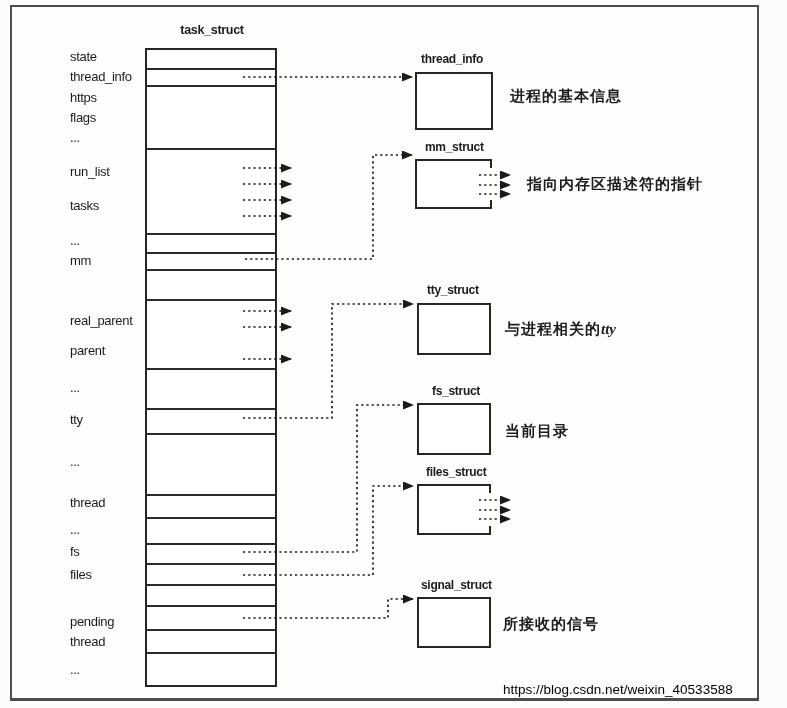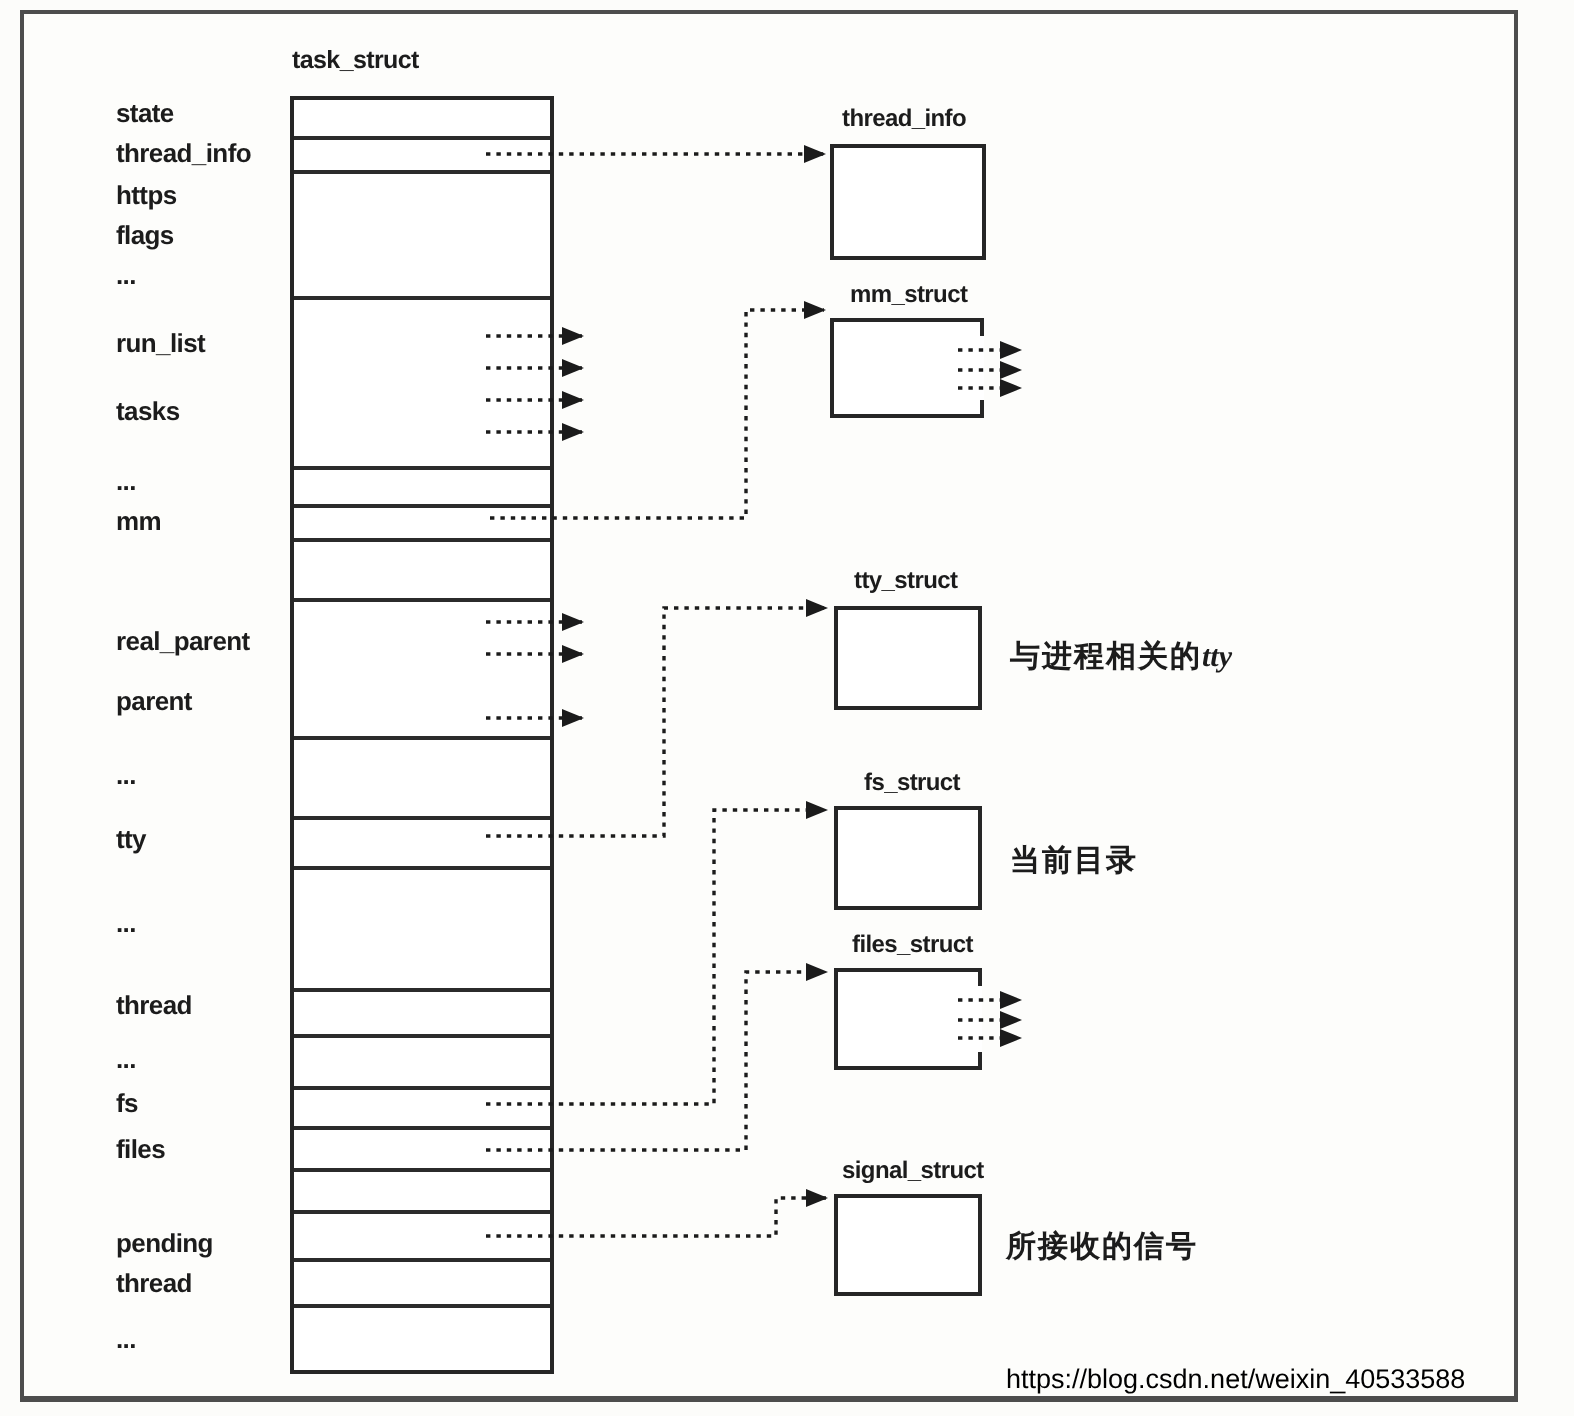--- a/index.html
+++ b/index.html
@@ -7,31 +7,31 @@
     position:relative;width:787px;height:708px;
     background:#fcfcfa;overflow:hidden;
     font-family:"Liberation Sans",sans-serif;
     color:#1c1c1c;
   }
   .frame{
     position:absolute;left:10px;top:5px;width:745px;height:691px;
     border:2px solid #4d4d4d;border-bottom-width:3px;background:#fdfdfb;
   }
   .ts-title{
-    position:absolute;left:146px;top:23px;width:132px;text-align:left;
+    position:absolute;left:146px;top:23px;width:132px;text-align:center;
     font-size:12.5px;font-weight:bold;letter-spacing:-0.3px;
   }
   .ts-box{
     position:absolute;left:145px;top:48px;width:132px;height:639px;
     border:2px solid #262626;box-sizing:border-box;background:#ffffff;
   }
   .rowline{position:absolute;left:0;right:0;height:2px;background:#2b2b2b;}
   .flabel{
-    position:absolute;left:58px;height:16px;line-height:16px;
-    font-size:13px;font-weight:bold;letter-spacing:-0.3px;white-space:nowrap;
+    position:absolute;left:70px;height:16px;line-height:16px;
+    font-size:13px;font-weight:normal;letter-spacing:-0.3px;white-space:nowrap;
   }
   .sname{
     position:absolute;height:14px;line-height:14px;
     font-size:12px;font-weight:bold;letter-spacing:-0.3px;white-space:nowrap;
   }
   .rbox{
     position:absolute;border:2px solid #262626;box-sizing:border-box;background:#ffffff;
   }
   .rbox.open-right{border-right:none;}
   .stub{position:absolute;right:0;width:2px;height:7px;background:#262626;}
@@ -98,26 +98,28 @@
   <div class="flabel" style="top:495px">thread</div>
   <div class="flabel" style="top:522px">...</div>
   <div class="flabel" style="top:544px">fs</div>
   <div class="flabel" style="top:567px">files</div>
   <div class="flabel" style="top:614px">pending</div>
   <div class="flabel" style="top:634px">thread</div>
   <div class="flabel" style="top:662px">...</div>
 
   <div class="sname" style="left:421px;top:52px">thread_info</div>
   <div class="rbox" style="left:415px;top:72px;width:78px;height:58px"></div>
+  <div class="anno" style="left:510px;top:86px">进程的基本信息</div>
 
   <div class="sname" style="left:425px;top:140px">mm_struct</div>
   <div class="rbox open-right" style="left:415px;top:159px;width:77px;height:50px">
     <div class="stub top"></div>
     <div class="stub bot"></div>
   </div>
+  <div class="anno" style="left:527px;top:174px">指向内存区描述符的指针</div>
 
   <div class="sname" style="left:427px;top:283px">tty_struct</div>
   <div class="rbox" style="left:417px;top:303px;width:74px;height:52px"></div>
   <div class="anno" style="left:505px;top:319px"><span>与进程相关的</span><span class="it">tty</span></div>
 
   <div class="sname" style="left:432px;top:384px">fs_struct</div>
   <div class="rbox" style="left:417px;top:403px;width:74px;height:52px"></div>
   <div class="anno" style="left:505px;top:421px">当前目录</div>
 
   <div class="sname" style="left:426px;top:465px">files_struct</div>

